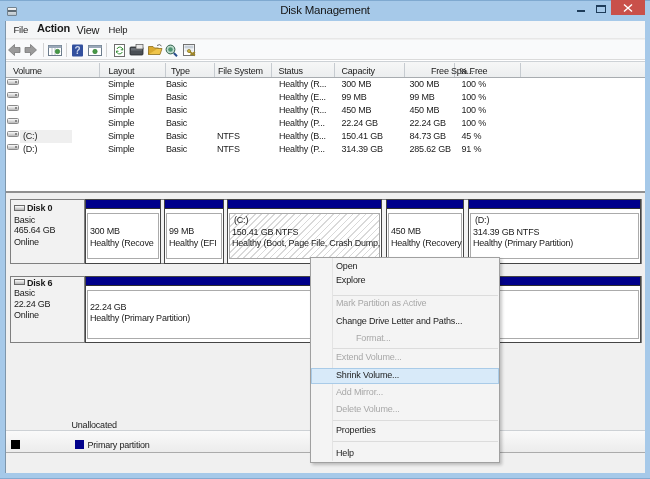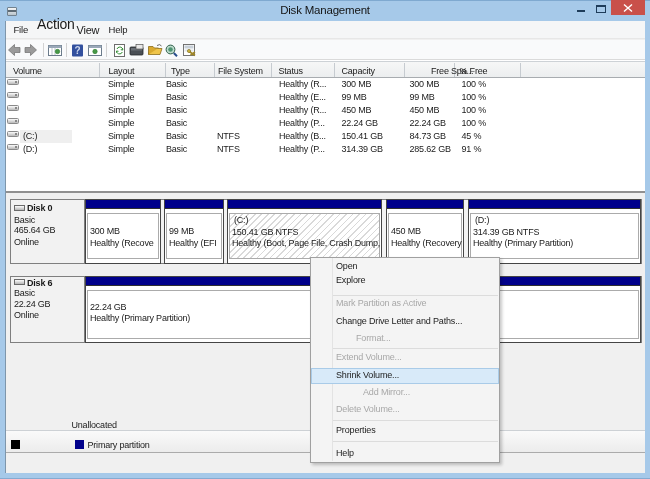--- a/index.html
+++ b/index.html
@@ -21,21 +21,21 @@
 <div style="left:596px;top:4.5px;width:10px;height:8px;border:1px solid #1E3C5A;"></div>
 <div style="left:597px;top:5.5px;width:8px;height:1.5px;background:#1E3C5A;"></div>
 <div style="left:611px;top:0;width:34px;height:15px;background:#C9504A;"></div>
 <svg style="left:622px;top:3px;" width="12" height="10">
     <path d="M2 1.5 L10 8.5 M10 1.5 L2 8.5" stroke="#ffffff" stroke-width="1.4" fill="none"></path>
   </svg>
 <div style="left:5px;top:21px;width:640px;height:452px;background:#F0F0F0;"></div>
 <div style="left:5px;top:21px;width:1px;height:452px;background:#7E96AB;"></div>
 <div style="left:6px;top:21px;width:639px;height:18px;background:#F5F6F7;border-bottom:1px solid #E7E7E7;"></div>
 <span class="t" style="left:13.5px;top:24px;font-size:9.5px;">File</span>
-<span class="t" style="left:37px;top:16px;font-size:14px;">Action</span>
+<span class="t" style="left:37px;top:22px;font-size:11px;font-weight:bold;">Action</span>
 <span class="t" style="left:76.5px;top:24px;font-size:11px;">View</span>
 <span class="t" style="left:108.5px;top:24px;font-size:9.5px;">Help</span>
 <div style="left:6px;top:40px;width:639px;height:20px;background:#F9FAFB;border-bottom:1px solid #DADADA;"></div>
 <svg style="left:0;top:0;" width="650" height="62">
 
 <path d="M14.5 44.5 L8.5 50 L14.5 55.5 L14.5 52.5 L20 52.5 L20 47.5 L14.5 47.5 Z" fill="#9B9B9B" stroke="#6f6f6f" stroke-width="0.7"></path>
 <path d="M30.5 44.5 L36.5 50 L30.5 55.5 L30.5 52.5 L25 52.5 L25 47.5 L30.5 47.5 Z" fill="#9B9B9B" stroke="#6f6f6f" stroke-width="0.7"></path>
 <line x1="43.5" y1="43" x2="43.5" y2="57" stroke="#D2D2D2" stroke-width="1"></line>
 
 <rect x="48.5" y="45.5" width="13" height="10" fill="#ffffff" stroke="#6b7b8b" stroke-width="1"></rect>
@@ -199,19 +199,19 @@
 <div style="left:310px;top:257px;width:190px;height:206px;background:#F4F4F4;border:1px solid #A0A0A0;box-shadow:2px 2px 3px rgba(0,0,0,0.22);"></div>
 <div style="left:331.5px;top:258px;width:1px;height:203px;background:#E3E3E3;"></div>
 <div style="left:311px;top:368px;width:188px;height:15.5px;background:#D8EAF9;border:1px solid #A9CBE8;"></div>
 <span class="t" style="left:336px;top:260.9px;color:#1c1c1c;letter-spacing:-0.15px;">Open</span>
 <span class="t" style="left:336px;top:274.9px;color:#1c1c1c;letter-spacing:-0.15px;">Explore</span>
 <span class="t" style="left:336px;top:298.4px;color:#A8A8A8;letter-spacing:-0.15px;">Mark Partition as Active</span>
 <span class="t" style="left:336px;top:315.7px;color:#1c1c1c;letter-spacing:-0.15px;">Change Drive Letter and Paths...</span>
 <span class="t" style="left:356px;top:332.9px;color:#A8A8A8;letter-spacing:-0.15px;">Format...</span>
 <span class="t" style="left:336px;top:351.6px;color:#A8A8A8;letter-spacing:-0.15px;">Extend Volume...</span>
 <span class="t" style="left:336px;top:369.5px;color:#1c1c1c;letter-spacing:-0.15px;">Shrink Volume...</span>
-<span class="t" style="left:336px;top:387.0px;color:#A8A8A8;letter-spacing:-0.15px;margin-left:27px;">Add Mirror...</span>
+<span class="t" style="left:336px;top:387.0px;color:#A8A8A8;letter-spacing:-0.15px;">Add Mirror...</span>
 <span class="t" style="left:336px;top:403.9px;color:#A8A8A8;letter-spacing:-0.15px;">Delete Volume...</span>
 <span class="t" style="left:336px;top:424.9px;color:#1c1c1c;letter-spacing:-0.15px;">Properties</span>
 <span class="t" style="left:336px;top:447.9px;color:#1c1c1c;letter-spacing:-0.15px;">Help</span>
 <div style="left:332.5px;top:295.0px;width:165px;height:1px;background:#DCDCDC;"></div>
 <div style="left:332.5px;top:348.0px;width:165px;height:1px;background:#DCDCDC;"></div>
 <div style="left:332.5px;top:420.4px;width:165px;height:1px;background:#DCDCDC;"></div>
 <div style="left:332.5px;top:441.3px;width:165px;height:1px;background:#DCDCDC;"></div>
 </body></html>

